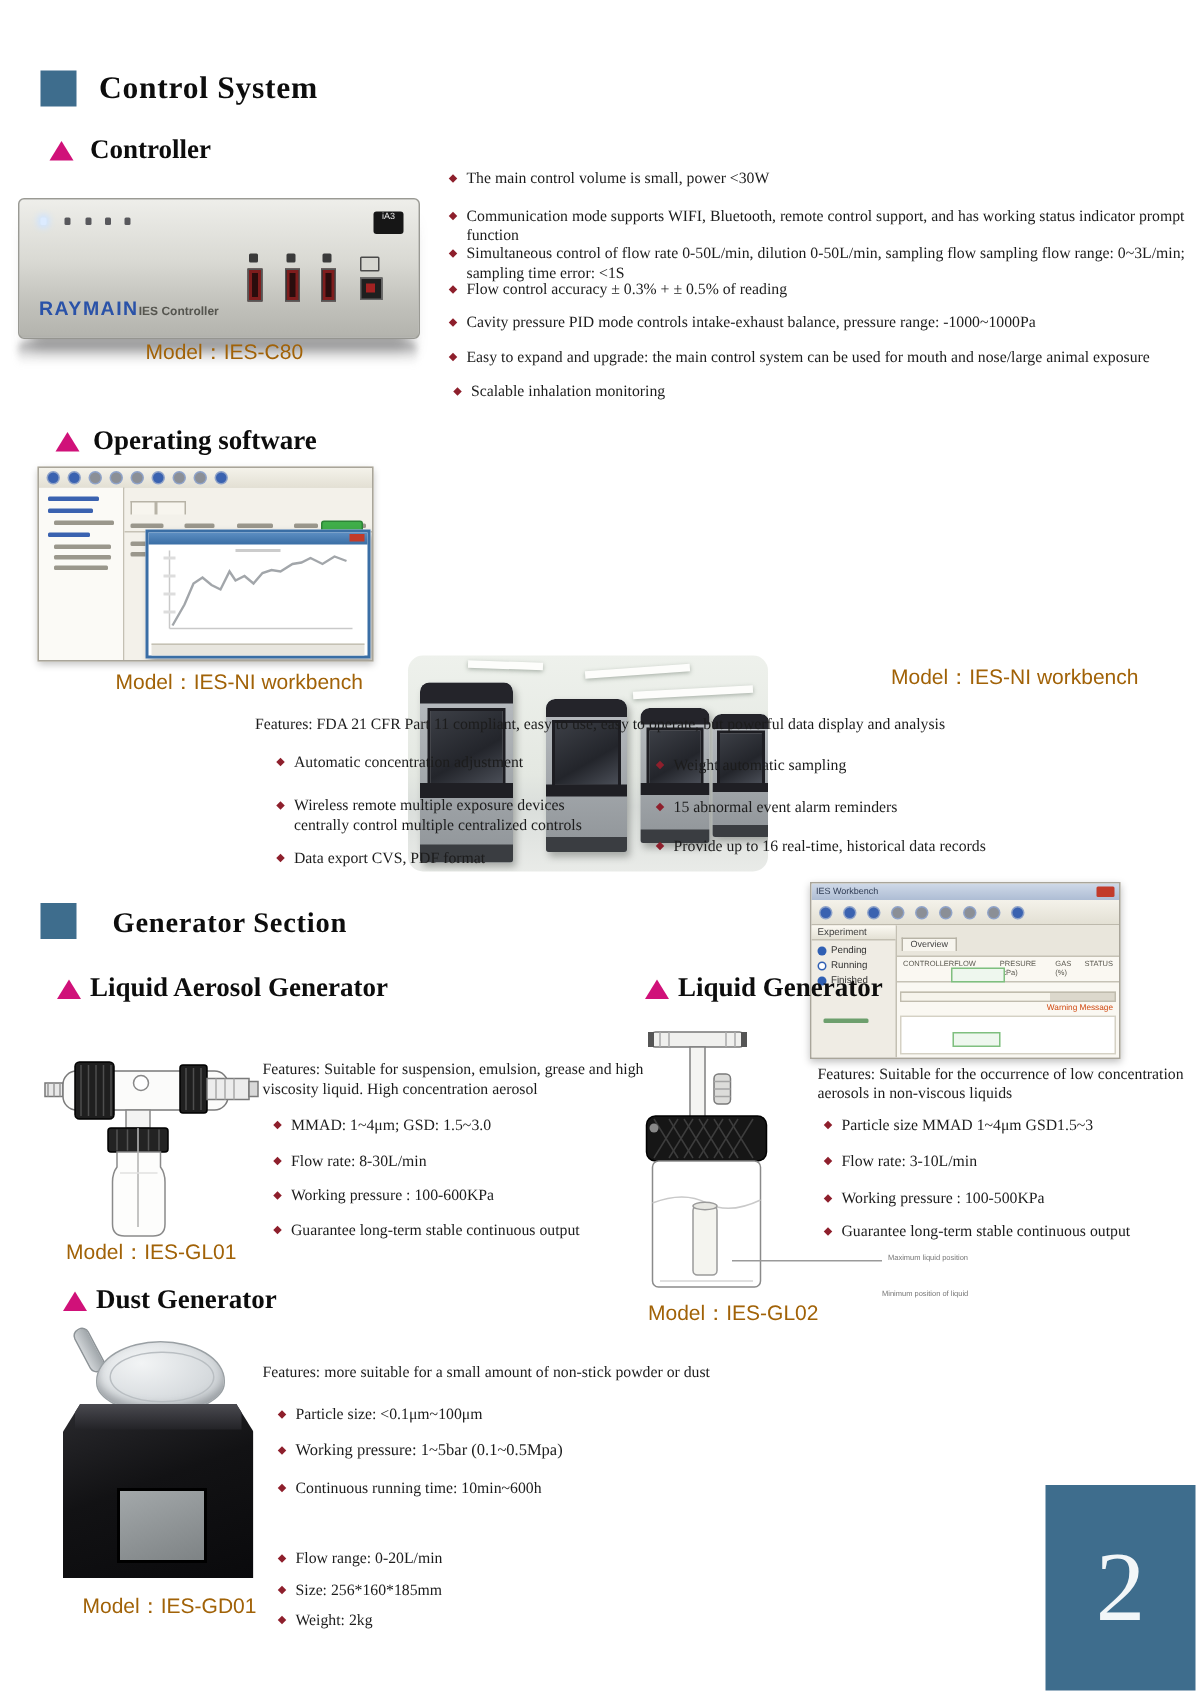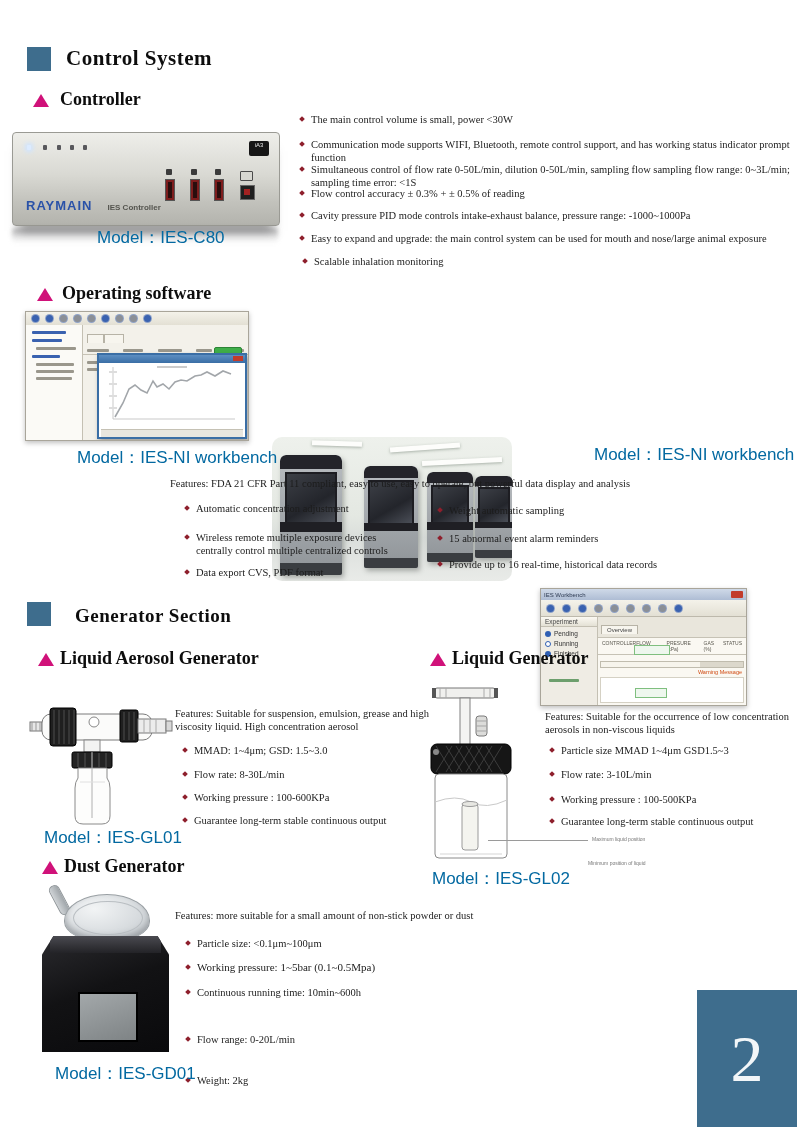--- a/index.html
+++ b/index.html
@@ -11,39 +11,39 @@
   .sq{width:24px;height:24px;background:#3e6d8d;}
   .sec-title{font-weight:bold;font-size:21px;color:#0d0d0d;letter-spacing:.5px;}
   .tri{width:0;height:0;border-left:8px solid transparent;border-right:8px solid transparent;
        border-bottom:13px solid #d01179;}
   .sub-title{font-weight:bold;font-size:18px;color:#0d0d0d;}
 
   
   .feat{font-size:10.5px;line-height:13px;color:#1c1c1c;}
   .blt{position:absolute;display:flex;gap:7px;font-size:10.5px;line-height:13px;color:#1c1c1c;}
   .blt .dot{flex:0 0 auto;width:4px;height:4px;margin-top:4px;background:#8e1f2c;transform:rotate(45deg);}
-  .model{font-family:"Liberation Sans",sans-serif;font-size:17px;color:#0369a1;}
+  .model{font-family:"Liberation Sans",sans-serif;font-size:14px;color:#a16207;}
 
   
   .ctl{width:266px;height:92px;border-radius:4px;
        background:linear-gradient(180deg,#eeeeea 0%,#d9d9d3 45%,#c2c2bc 75%,#b3b3ad 100%);
        border:1px solid #9a9a94;box-shadow:0 12px 10px -7px rgba(70,70,70,.55);position:relative;}
   .led{position:absolute;top:12px;width:4px;height:5px;background:#58585c;border-radius:1px;}
   .led.on{background:#dcebff;box-shadow:0 0 4px 2px #cfe4ff;}
   .ctl-logo{position:absolute;right:10px;top:8px;width:20px;height:15px;background:#161616;border-radius:2px;
             color:#e8e8e8;font-family:"Liberation Sans",sans-serif;font-size:6px;text-align:center;line-height:8px;}
   .slot{position:absolute;top:46px;width:8px;height:20px;background:#2a0d0d;border:1px solid #555;
         box-shadow:inset 0 0 0 2px #7e1d1d;}
   .slot-ico{position:absolute;top:36px;width:6px;height:6px;background:#3b3b3b;border-radius:1px;}
   .usb{position:absolute;top:52px;width:13px;height:13px;background:#1f1f1f;border:1px solid #666;}
   .usb:after{content:"";position:absolute;left:3px;top:3px;width:6px;height:6px;background:#a32222;}
   .mon-ico{position:absolute;top:38px;width:11px;height:8px;border:1px solid #4a4a4a;border-radius:1px;background:#d7d7d1;}
   .brand{position:absolute;left:13px;bottom:12px;font-family:"Liberation Sans",sans-serif;
          font-weight:bold;font-size:13px;color:#2a52a8;letter-spacing:1px;}
-  .brand small{font-size:8px;color:#55554f;font-weight:bold;letter-spacing:0;margin-left:15px;text-align:right;}
+  .brand small{font-size:8px;color:#55554f;font-weight:bold;letter-spacing:0;margin-left:0;text-align:right;}
   .ctl-reflect{width:266px;height:16px;margin-top:2px;border-radius:4px;filter:blur(2px);
                background:linear-gradient(180deg,rgba(85,85,88,.45),rgba(160,160,160,.12) 70%,transparent);}
 
   
   .win{background:#e9e5da;border:1px solid #a9a59a;box-shadow:0 2px 5px rgba(0,0,0,.25);position:relative;overflow:hidden;}
   .tbar{height:11px;background:linear-gradient(180deg,#cfd9e8,#aebdd4);display:flex;align-items:center;
         font-family:"Liberation Sans",sans-serif;font-size:6px;color:#2d3a52;padding:0 3px;gap:3px;}
   .tbar .close{margin-left:auto;width:12px;height:7px;background:#c23b2a;border-radius:1px;}
   .tools{height:16px;background:linear-gradient(180deg,#f4f2ea,#e3e0d4);border-bottom:1px solid #bdb9ac;
          display:flex;align-items:center;gap:9px;padding:0 6px;}
@@ -467,20 +467,24 @@
       <span>Working pressure: 1~5bar (0.1~0.5Mpa)</span>
     </div>
   <div class="blt" style="left:186px;top:986px;width:300px;">
       <span class="dot"></span>
       <span>Continuous running time: 10min~600h</span>
     </div>
   <div class="blt" style="left:186px;top:1033px;width:300px;">
       <span class="dot"></span>
       <span>Flow range: 0-20L/min</span>
     </div>
+  <div class="blt" style="left:186px;top:1054px;width:300px;">
+      <span class="dot"></span>
+      <span>Size: 256*160*185mm</span>
+    </div>
   <div class="blt" style="left:186px;top:1074px;width:300px;">
       <span class="dot"></span>
       <span>Weight: 2kg</span>
     </div>
   <div class="abs model" style="left:55px;top:1062px;"><span>Model：</span><span>IES-GD01</span></div>
 
   <div class="abs pagenum" style="left:697px;top:990px;width:100px;height:137px;">
     <span>2</span>
   </div>
 

